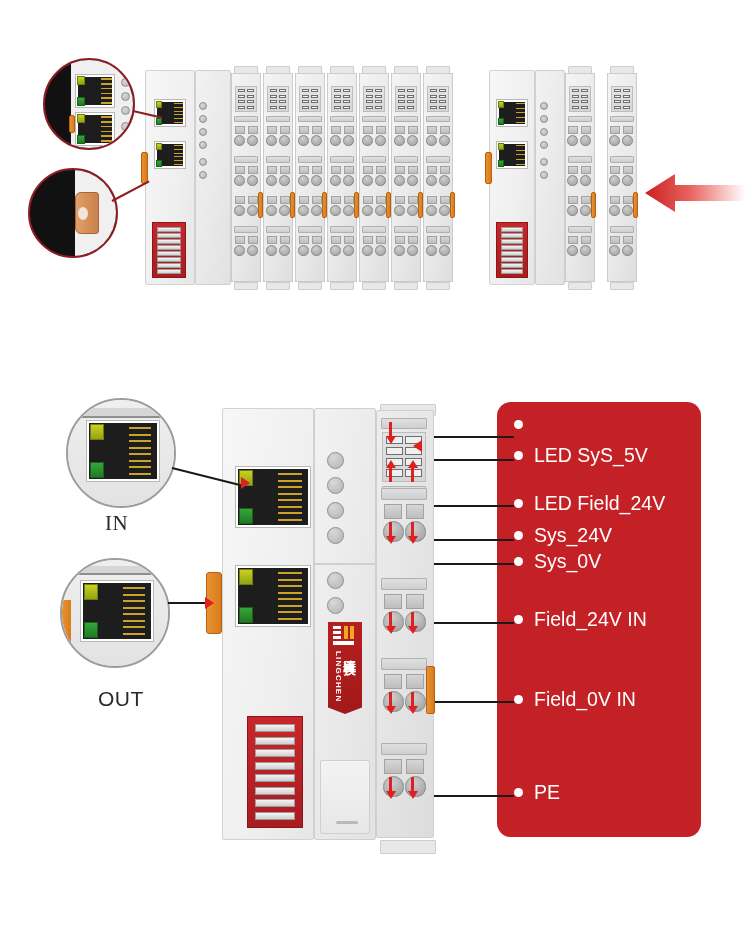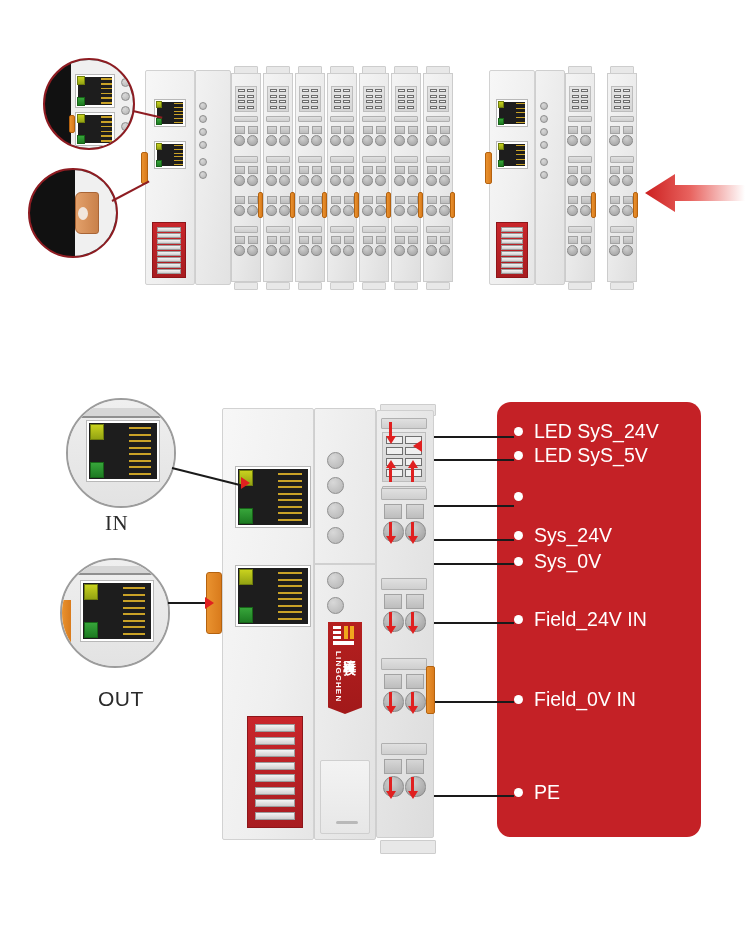--- a/index.html
+++ b/index.html
@@ -665,28 +665,28 @@
         </linearGradient>
       </defs>
       <path d="M 0,25 L 30,6 L 30,17 L 100,17 L 100,33 L 30,33 L 30,44 Z" fill="url(#argrad)"></path>
     </svg>
   </div>
 
   <div id="legend-panel" style="left:497px;top:402px;width:204px;height:435px;"></div>
   <div id="legend-rows">
       <div class="legend-row" style="left:514px;top:420px;">
         <span class="legend-dot"></span>
-        <span class="legend-text">LED SyS_24V</span>
       </div>
       <div class="legend-row" style="left:514px;top:444px;">
         <span class="legend-dot"></span>
         <span class="legend-text">LED SyS_5V</span>
       </div>
       <div class="legend-row" style="left:514px;top:492px;">
         <span class="legend-dot"></span>
+        <span class="legend-text">LED Field_24V</span>
       </div>
       <div class="legend-row" style="left:514px;top:524px;">
         <span class="legend-dot"></span>
         <span class="legend-text">Sys_24V</span>
       </div>
       <div class="legend-row" style="left:514px;top:550px;">
         <span class="legend-dot"></span>
         <span class="legend-text">Sys_0V</span>
       </div>
       <div class="legend-row" style="left:514px;top:608px;">

